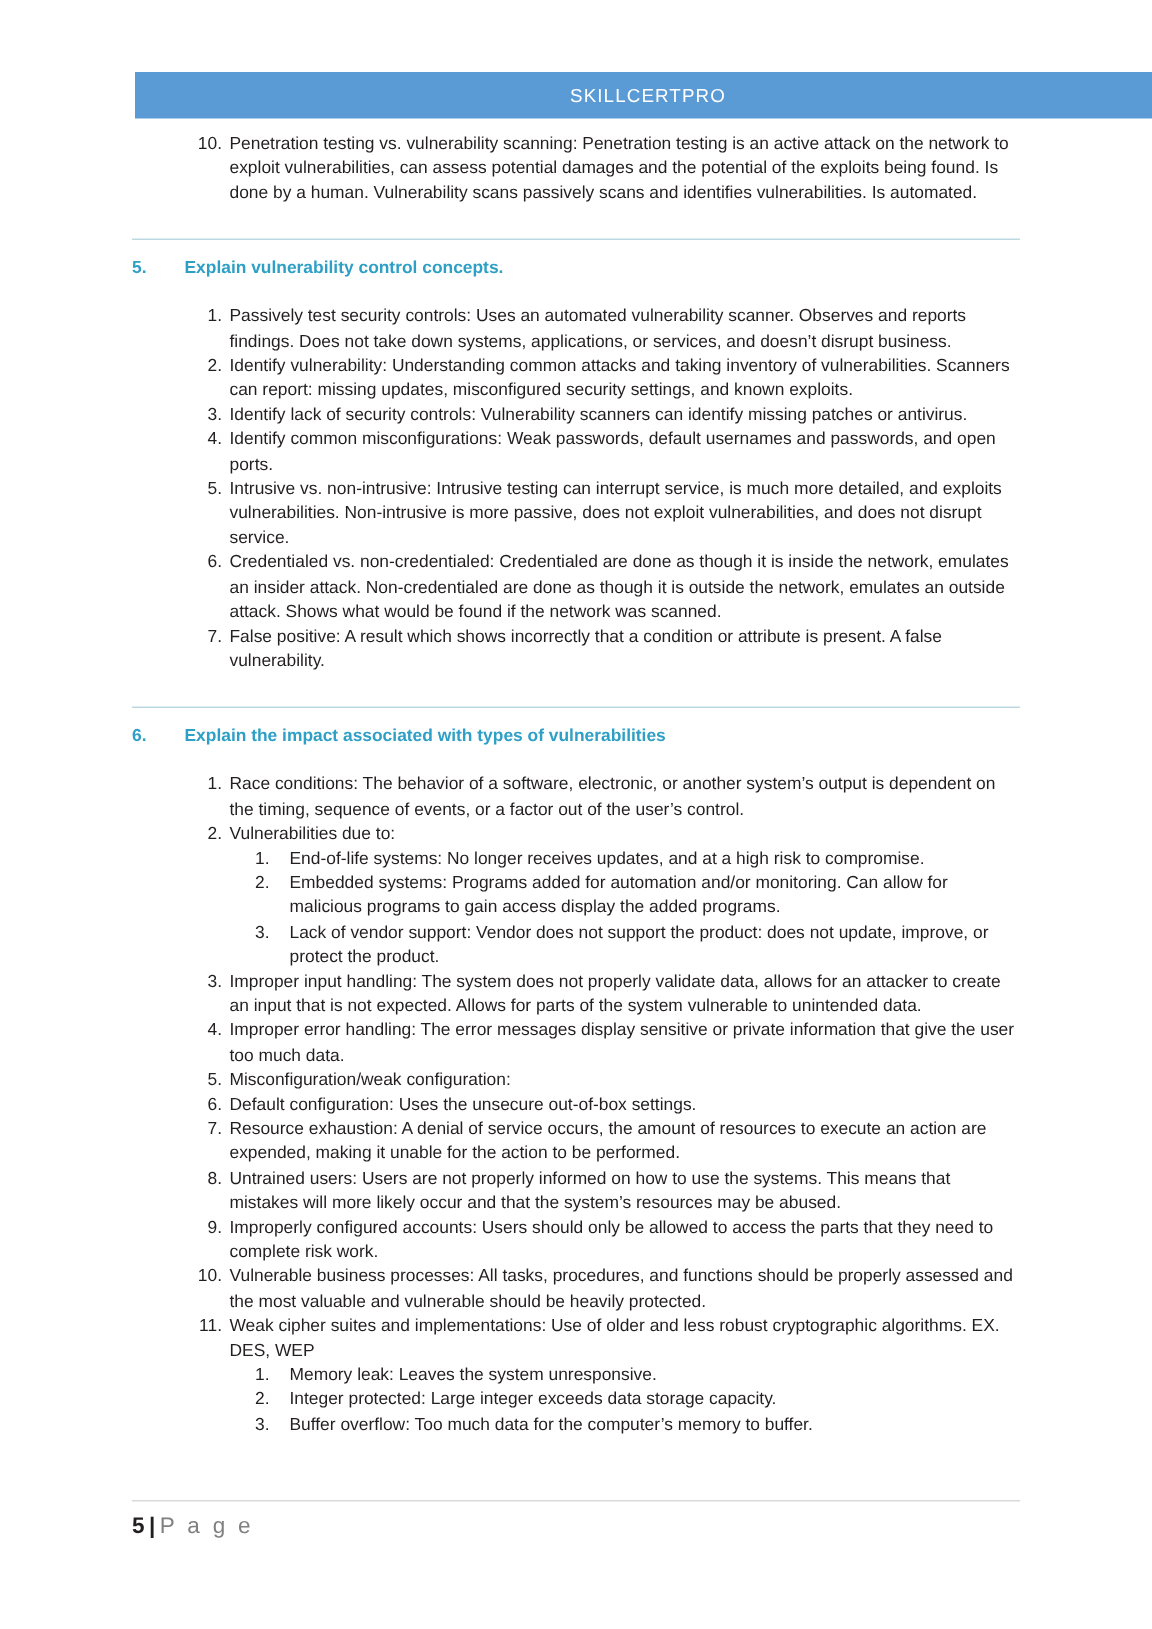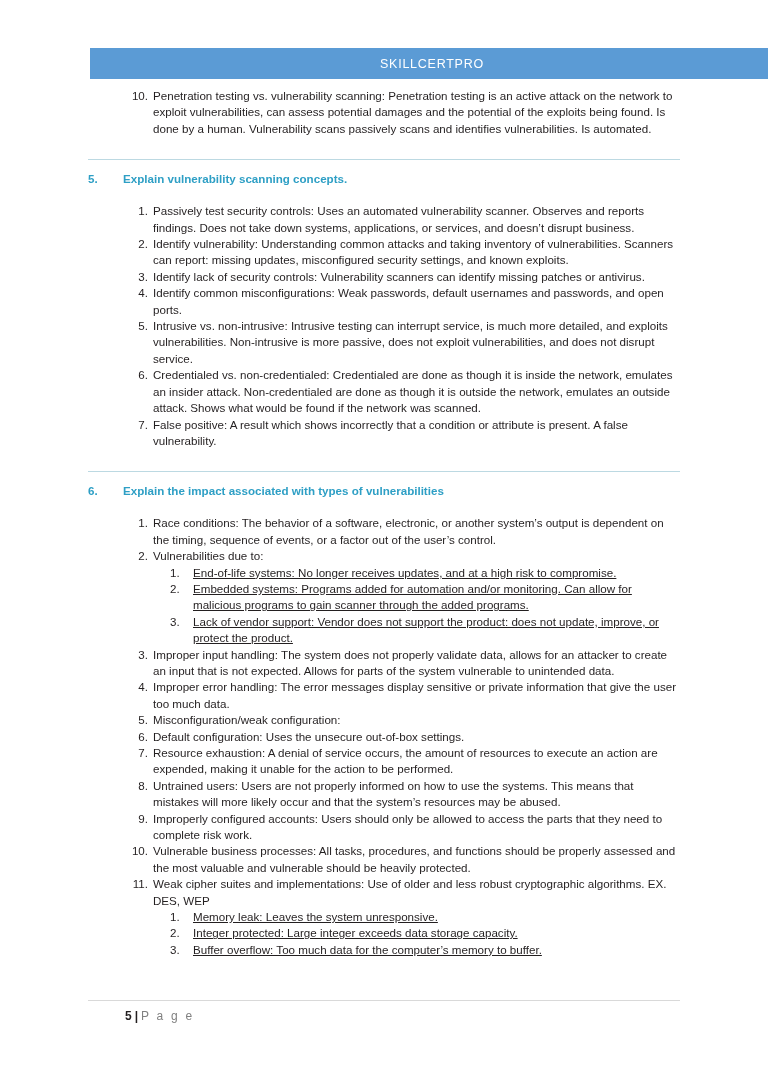--- a/index.html
+++ b/index.html
@@ -90,21 +90,20 @@
   .lvl2 > .li {
     margin-left: 82px;
   }
   .lvl2 > .li > .marker {
     width: 23px;
     flex: 0 0 23px;
     text-align: left;
   }
   .lvl2 > .li > .body {
     flex: 1 1 auto;
-    text-decoration: underline;
   }
 
   
   .section {
     margin-top: 22px;
   }
   .section-rule {
     border-top: 1px solid #bcd9e2;
     width: 592px;
     margin-bottom: 11px;
@@ -136,23 +135,22 @@
     left: 88px;
     top: 1000px;
     width: 592px;
   }
   .footer-rule {
     border-top: 1px solid #d9d9d9;
     width: 592px;
   }
   .footer-text {
     margin-top: 8px;
-    font-size: 12px;
+    font-size: 15px;
     color: #808080;
-    margin-left: 37px;
   }
   .footer-text .pg {
     color: #231f20;
     font-weight: bold;
   }
   .footer-text .sep {
     color: #231f20;
     font-weight: bold;
     margin: 0 3px;
   }
@@ -175,21 +173,21 @@
       <li class="li">
         <span class="marker">10.</span>
         <span class="body">Penetration testing vs. vulnerability scanning: Penetration testing is an active attack on the network to exploit vulnerabilities, can assess potential damages and the potential of the exploits being found. Is done by a human. Vulnerability scans passively scans and identifies vulnerabilities. Is automated.</span>
       </li>
     </ol>
 
     <div class="section">
       <div class="section-rule"></div>
       <div class="section-head">
         <span class="num">5.</span>
-        <span class="label">Explain vulnerability scanning concepts.</span>
+        <span class="label">Explain vulnerability control concepts.</span>
       </div>
       <ol class="lvl1 section-body">
         <li class="li">
           <span class="marker">1.</span>
           <span class="body">Passively test security controls: Uses an automated vulnerability scanner. Observes and reports findings. Does not take down systems, applications, or services, and doesn’t disrupt business.</span>
         </li>
         <li class="li">
           <span class="marker">2.</span>
           <span class="body">Identify vulnerability: Understanding common attacks and taking inventory of vulnerabilities. Scanners can report: missing updates, misconfigured security settings, and known exploits.</span>
         </li>
@@ -234,21 +232,21 @@
         </li>
       </ol>
 
       <ol class="lvl2">
         <li class="li">
           <span class="marker">1.</span>
           <span class="body">End-of-life systems: No longer receives updates, and at a high risk to compromise.</span>
         </li>
         <li class="li">
           <span class="marker">2.</span>
-          <span class="body">Embedded systems: Programs added for automation and/or monitoring. Can allow for malicious programs to gain scanner through the added programs.</span>
+          <span class="body">Embedded systems: Programs added for automation and/or monitoring. Can allow for malicious programs to gain access display the added programs.</span>
         </li>
         <li class="li">
           <span class="marker">3.</span>
           <span class="body">Lack of vendor support: Vendor does not support the product: does not update, improve, or protect the product.</span>
         </li>
       </ol>
 
       <ol class="lvl1">
         <li class="li">
           <span class="marker">3.</span>

